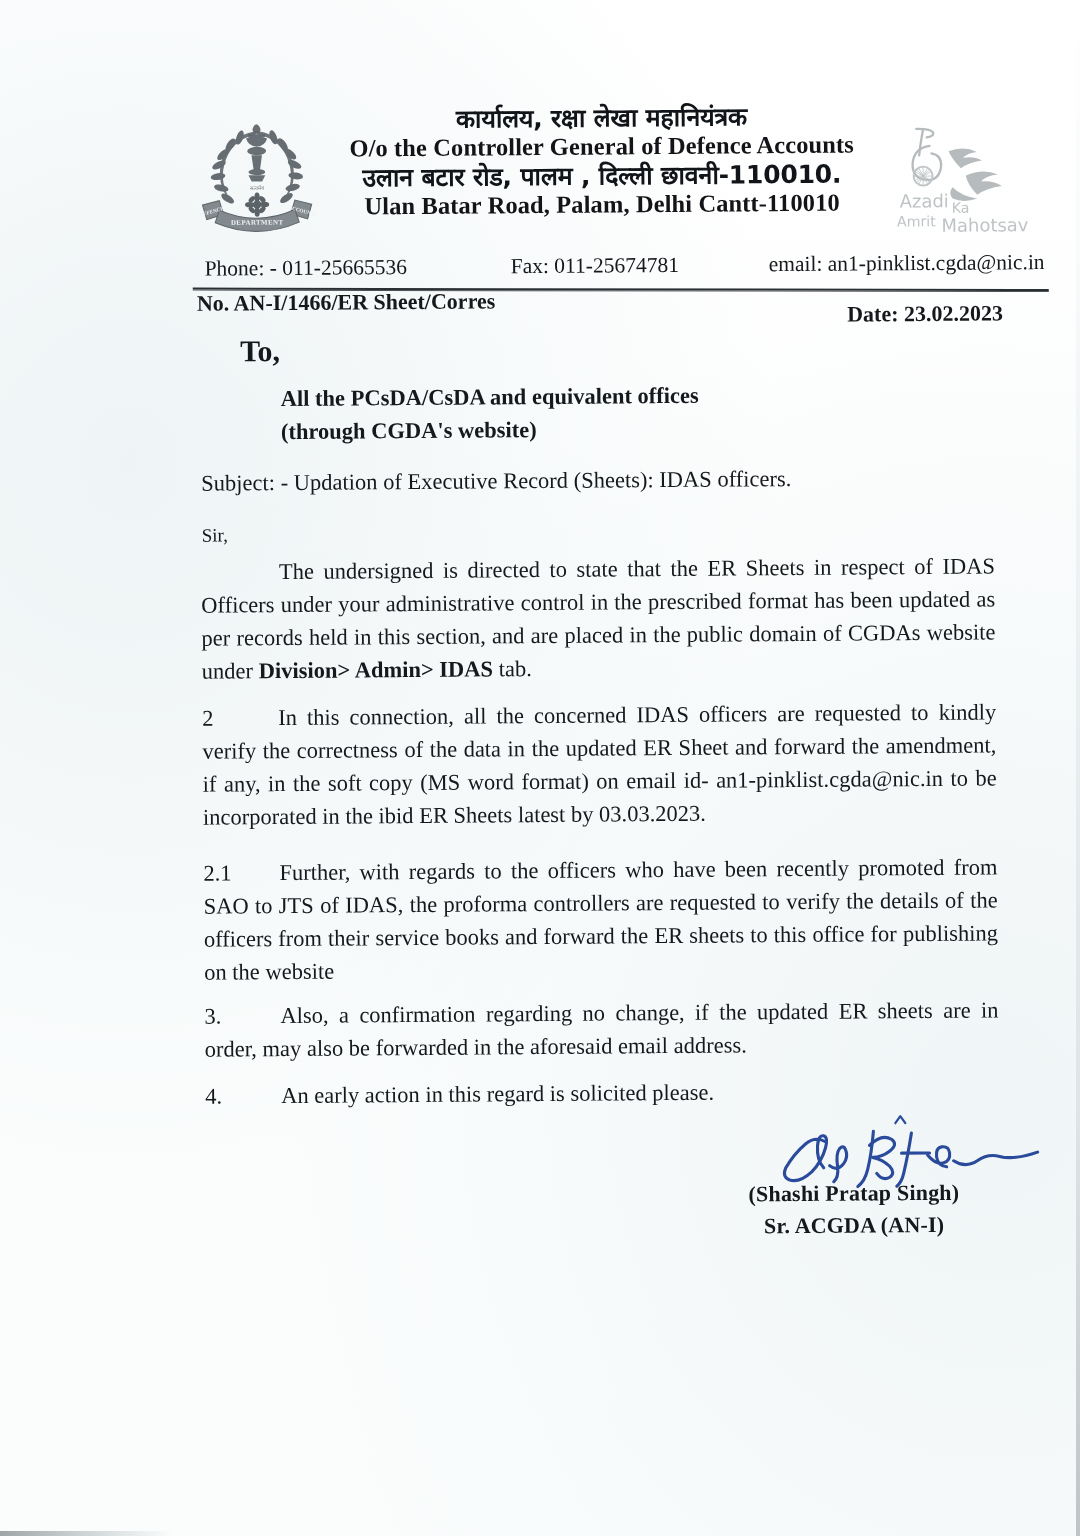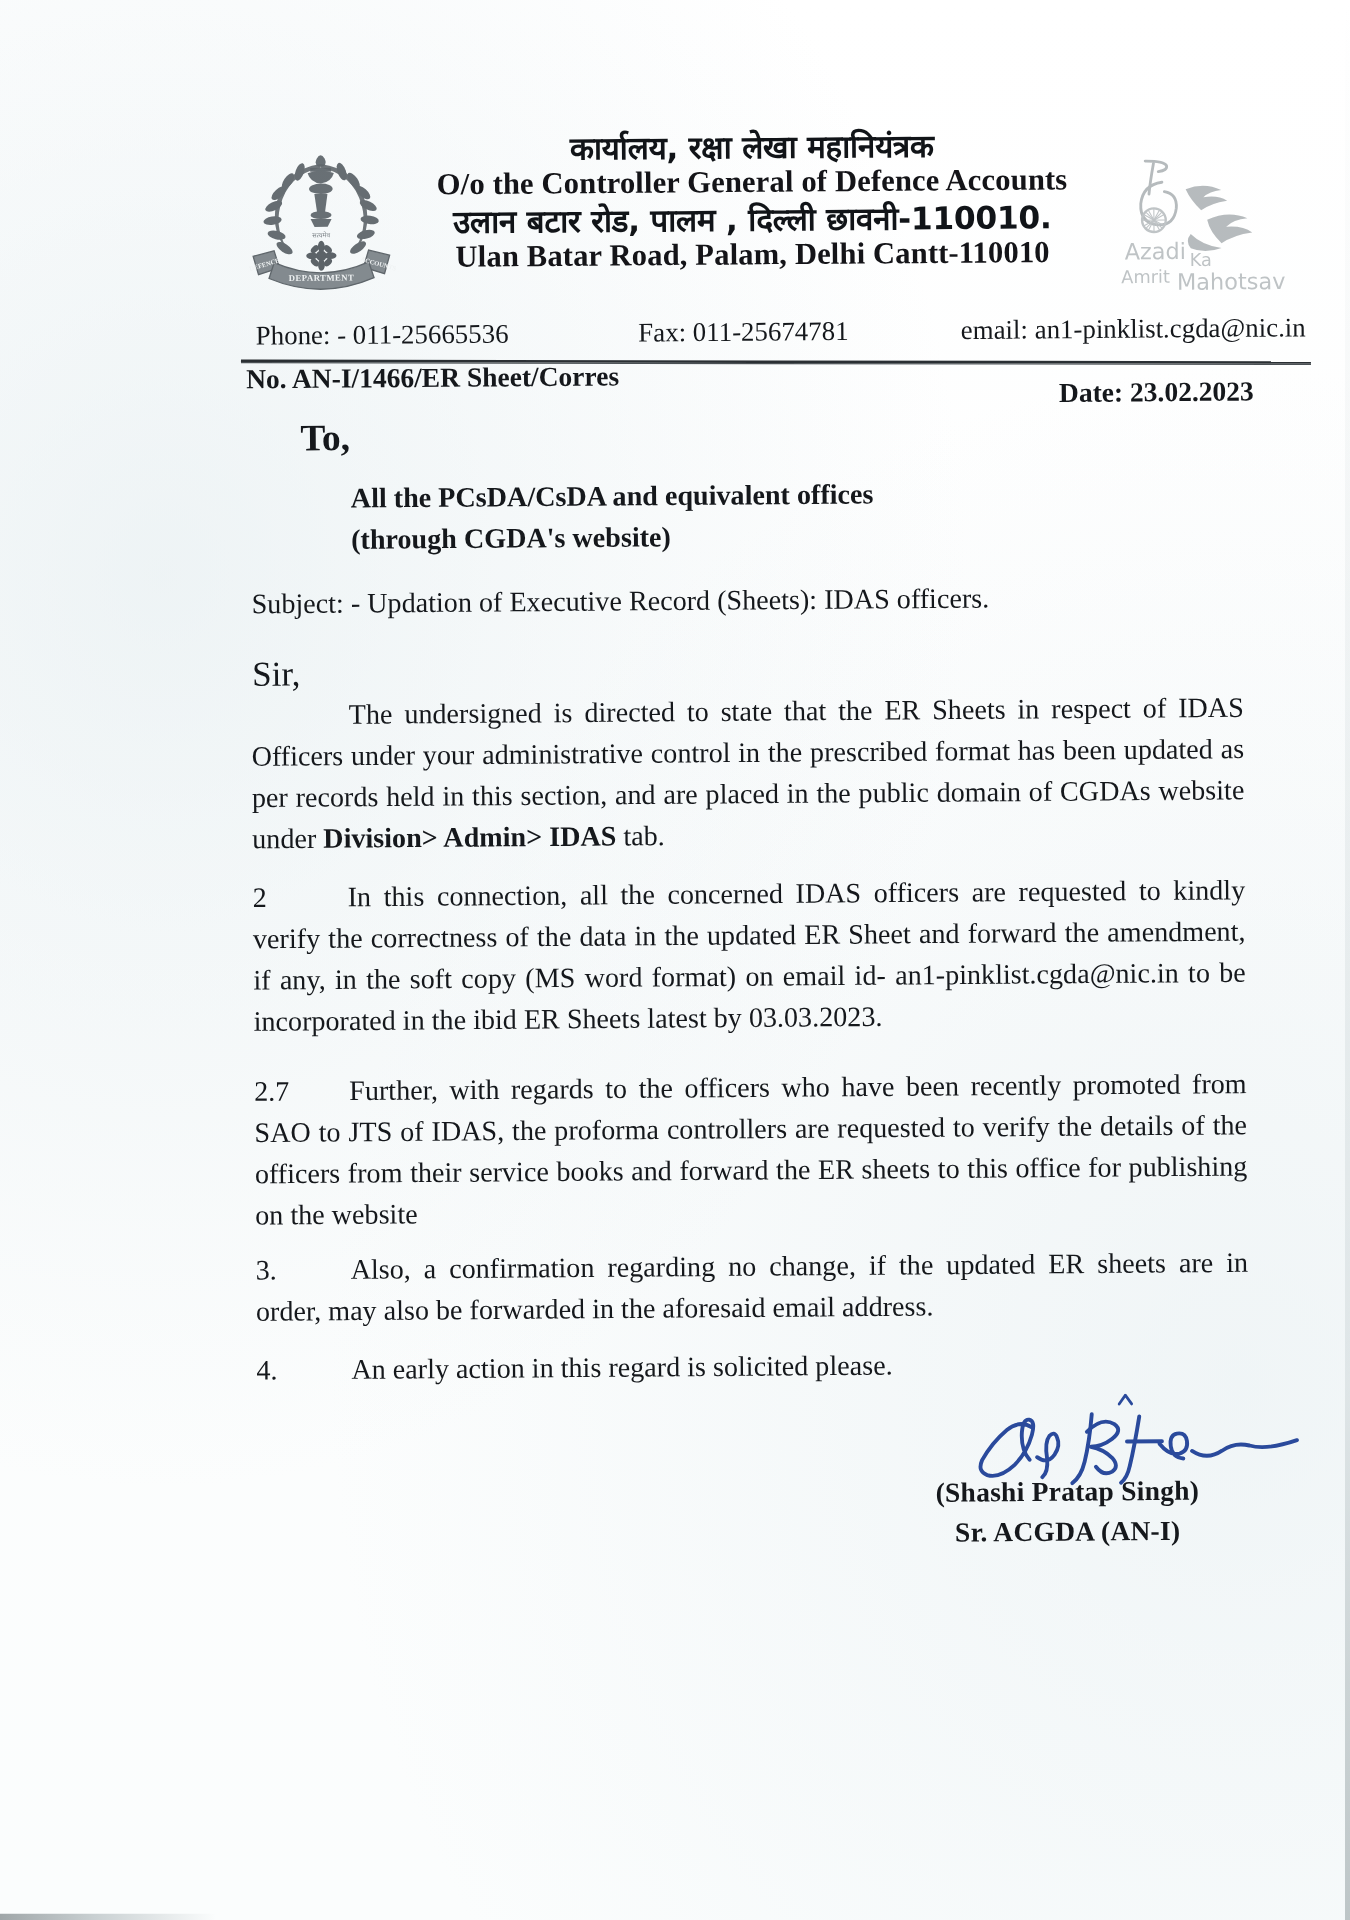--- a/index.html
+++ b/index.html
@@ -167,21 +167,21 @@
     left: 203px;
     top: 468px;
     font-size: 22.5px;
   }
   .subject b { font-weight: 400; }
 
   .salutation {
     position: absolute;
     left: 203px;
     top: 522px;
-    font-size: 28px;
+    font-size: 19px;
   }
 
   .para {
     position: absolute;
     width: 794px;
     left: 202px;
     font-size: 22.5px;
     line-height: 1.46;
     text-align: justify;
     text-justify: inter-word;
@@ -363,21 +363,21 @@
   <div class="subject">
     <b>Subject: -</b><span> Updation of Executive Record (Sheets): IDAS officers.</span>
   </div>
 
   <div class="salutation">Sir,</div>
 
   <div class="para" id="para-1"><span>The undersigned is directed to state that the ER Sheets in respect of IDAS Officers under your administrative control in the prescribed format has been updated as per records held in this section, and are placed in the public domain of CGDAs website under </span><b>Division&gt; Admin&gt; IDAS</b><span> tab.</span></div>
 
   <div class="para" id="para-2"><span class="num">2</span><span>In this connection, all the concerned IDAS officers are requested to kindly verify the correctness of the data in the updated ER Sheet and forward the amendment, if any, in the soft copy (MS word format) on email id- an1-pinklist.cgda@nic.in  to be incorporated in the ibid ER Sheets latest by 03.03.2023.</span></div>
 
-  <div class="para" id="para-21"><span class="num">2.7</span><span>Further, with regards to the officers who have been recently promoted from SAO to JTS of IDAS, the proforma controllers are requested to verify the details of the officers from their service books and forward the ER sheets to this office for publishing on the website</span></div>
+  <div class="para" id="para-21"><span class="num">2.1</span><span>Further, with regards to the officers who have been recently promoted from SAO to JTS of IDAS, the proforma controllers are requested to verify the details of the officers from their service books and forward the ER sheets to this office for publishing on the website</span></div>
 
   <div class="para" id="para-3"><span class="num">3.</span><span>Also, a confirmation regarding no change, if the updated ER sheets are in order, may also be forwarded in the aforesaid email address.</span></div>
 
   <div class="para" id="para-4"><span class="num">4.</span><span>An early action in this regard is solicited please.</span></div>
 
   <div class="signature-block">
     <div class="sig-svg">
       <svg viewBox="0 0 270 86" xmlns="http://www.w3.org/2000/svg">
         <g fill="none" stroke="#2a4a9c" stroke-width="3.1" stroke-linecap="round" stroke-linejoin="round">
           <path d="M48 26 q-10 -6 -20 2 q-12 10 -20 24 q-4 9 4 12 q10 3 22 -8 q10 -10 14 -24 q3 -11 -2 -12 q-5 -1 -6 10 q-1 14 6 22"></path>

